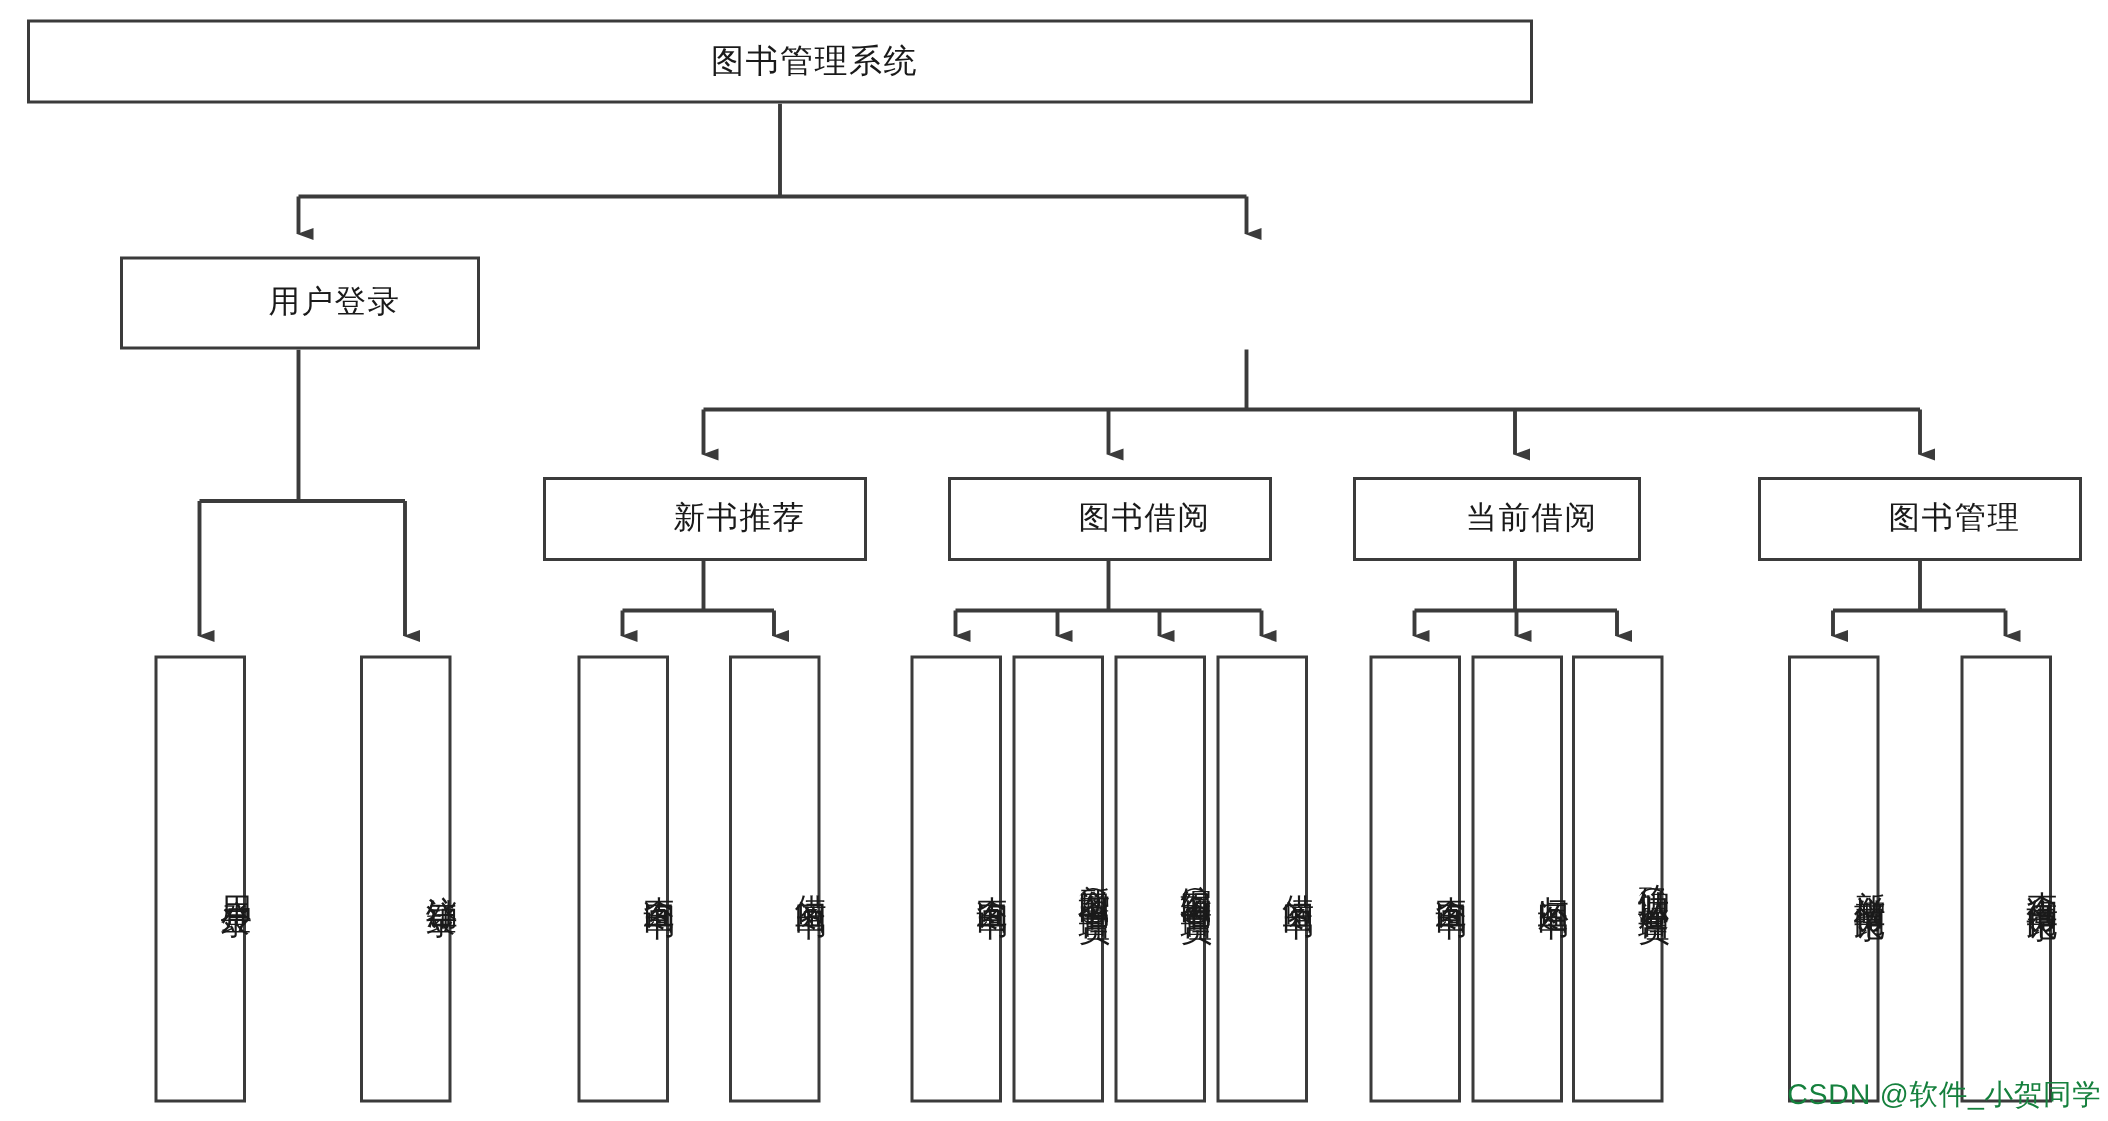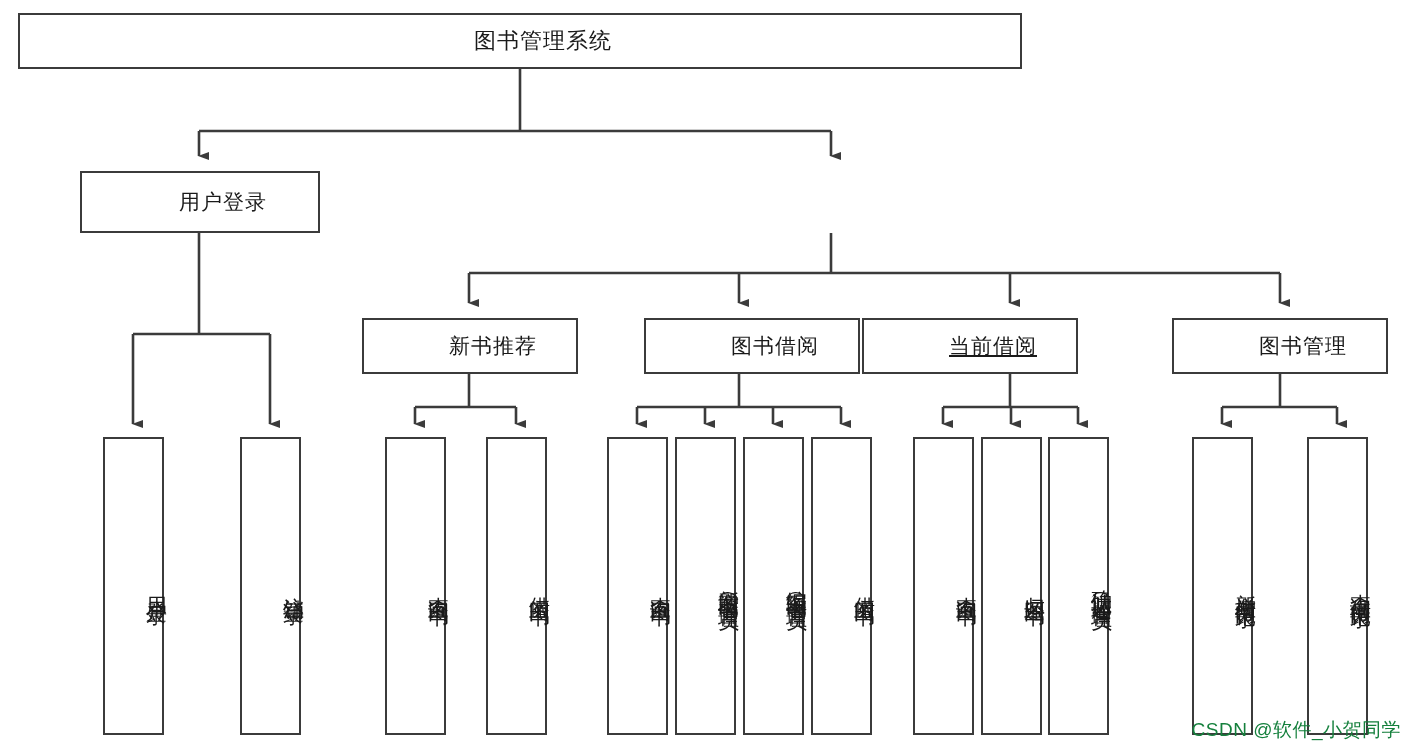--- a/index.html
+++ b/index.html
@@ -132,24 +132,24 @@
     <span>图书管理系统</span>
   </div>
 
   <div class="node horiz" style="left:80px; top:171px; width:240px; height:62px;">
     <span>用户登录</span>
   </div>
 
   <div class="node horiz" style="left:362px; top:318px; width:216px; height:56px;">
     <span>新书推荐</span>
   </div>
-  <div class="node horiz" style="left:632px; top:318px; width:216px; height:56px;margin-left:12px;">
+  <div class="node horiz" style="left:632px; top:318px; width:216px; height:56px;">
     <span>图书借阅</span>
   </div>
-  <div class="node horiz" style="left:862px; top:318px; width:216px; height:56px;text-decoration:underline;">
+  <div class="node horiz" style="left:902px; top:318px; width:192px; height:56px;">
     <span>当前借阅</span>
   </div>
   <div class="node horiz" style="left:1172px; top:318px; width:216px; height:56px;">
     <span>图书管理</span>
   </div>
 
   <div class="node vert" style="left:103px; top:437px; width:61px; height:298px;">
     <span class="vtext">用户登录</span>
   </div>
   <div class="node vert" style="left:240px; top:437px; width:61px; height:298px;">

